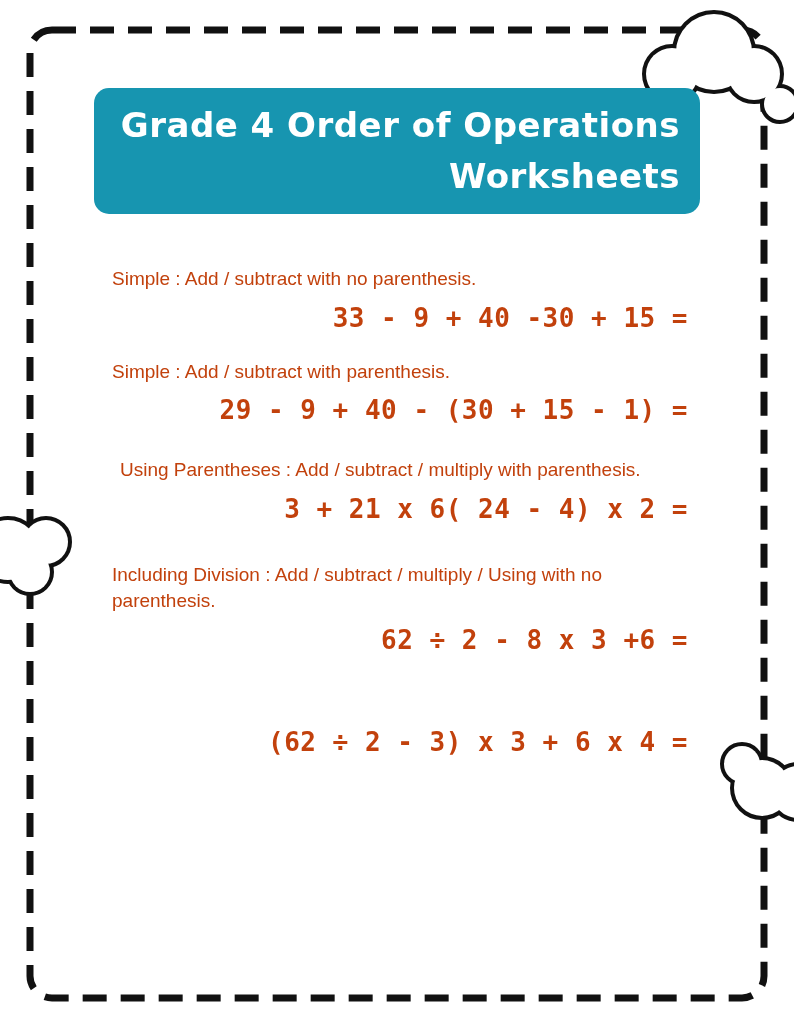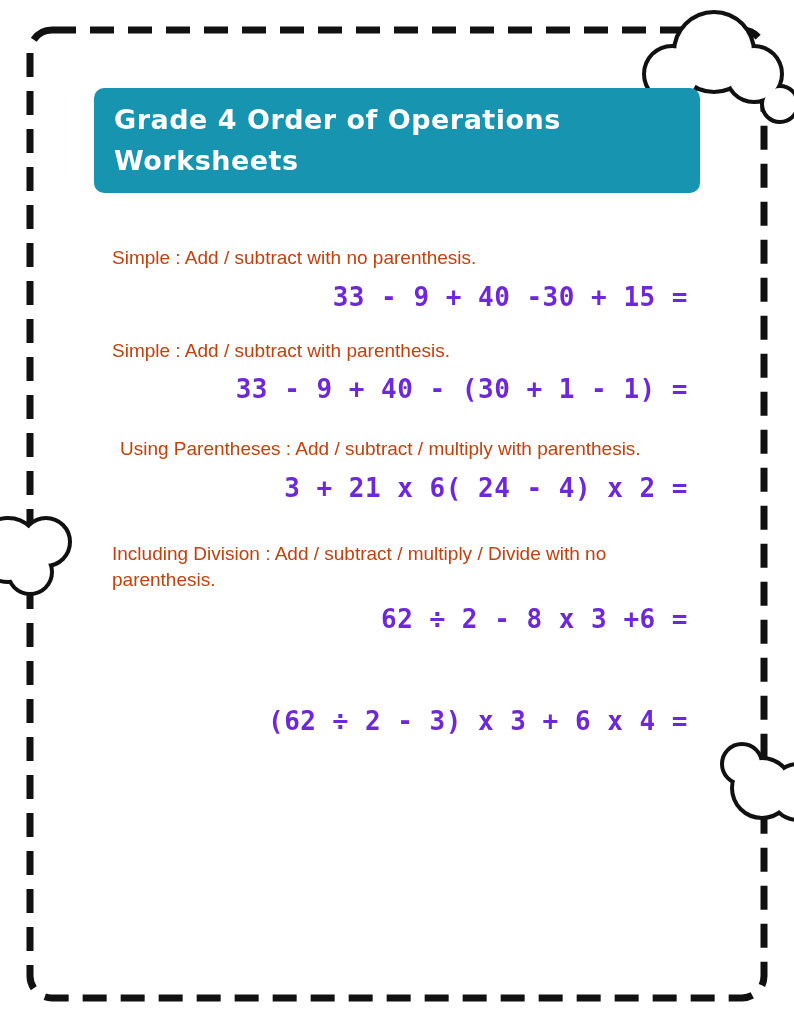--- a/index.html
+++ b/index.html
@@ -22,45 +22,45 @@
   }
   .cloud-tr { top: 2px;  left: 620px; }
   .cloud-l  { top: 498px; left: -32px; }
   .cloud-r  { top: 722px; left: 700px; }
 
   .title-box {
     position: relative;
     margin: 88px auto 0 auto;
     width: 606px;
     background: #1795b0;
-    border-radius: 10px;
+    border-radius: 15px;
     color: #ffffff;
-    text-align: left;
+    text-align: right;
     font-family: "DejaVu Sans", sans-serif;
     font-weight: bold;
-    font-size: 27px;
+    font-size: 34px;
     line-height: 1.5;
     letter-spacing: 0.5px;
     padding: 12px 20px;
   }
 
   .content {
     position: relative;
     margin-top: 52px;
     padding: 0 100px 0 112px;
   }
   .section .label {
     font-size: 19px;
     color: #c2410c;
     line-height: 1.4;
   }
   .section .expr {
     font-family: "DejaVu Sans Mono", monospace;
     font-weight: bold;
-    color: #6d28d9;
+    color: #c2410c;
     font-size: 26px;
     letter-spacing: 0.5px;
     text-align: right;
     padding-right: 6px;
     margin-top: 10px;
     white-space: nowrap;
   }
   .section-1 { margin-bottom: 26px; }
   .section-2 { margin-bottom: 32px; }
   .section-3 { margin-bottom: 38px; margin-left: 8px; }
@@ -120,30 +120,30 @@
 
   <div class="content">
 
     <div class="section section-1">
       <div class="label">Simple : Add / subtract with no parenthesis.</div>
       <div class="expr">33 - 9 + 40 -30 + 15 =</div>
     </div>
 
     <div class="section section-2">
       <div class="label">Simple : Add / subtract with parenthesis.</div>
-      <div class="expr">33 - 9 + 40 - (30 + 1 - 1) =</div>
+      <div class="expr">29 - 9 + 40 - (30 + 15 - 1) =</div>
     </div>
 
     <div class="section section-3">
       <div class="label">Using Parentheses : Add / subtract / multiply with parenthesis.</div>
       <div class="expr">3 + 21 x 6( 24 - 4) x 2 =</div>
     </div>
 
     <div class="section section-4">
-      <div class="label">Including Division : Add / subtract / multiply / Divide with no parenthesis.</div>
+      <div class="label">Including Division : Add / subtract / multiply / Using with no parenthesis.</div>
       <div class="expr">62 ÷ 2 - 8 x 3 +6 =</div>
     </div>
 
     <div class="section section-5">
       <div class="expr">(62 ÷ 2 - 3) x 3 + 6 x 4 =</div>
     </div>
 
   </div>
 </div>
 

